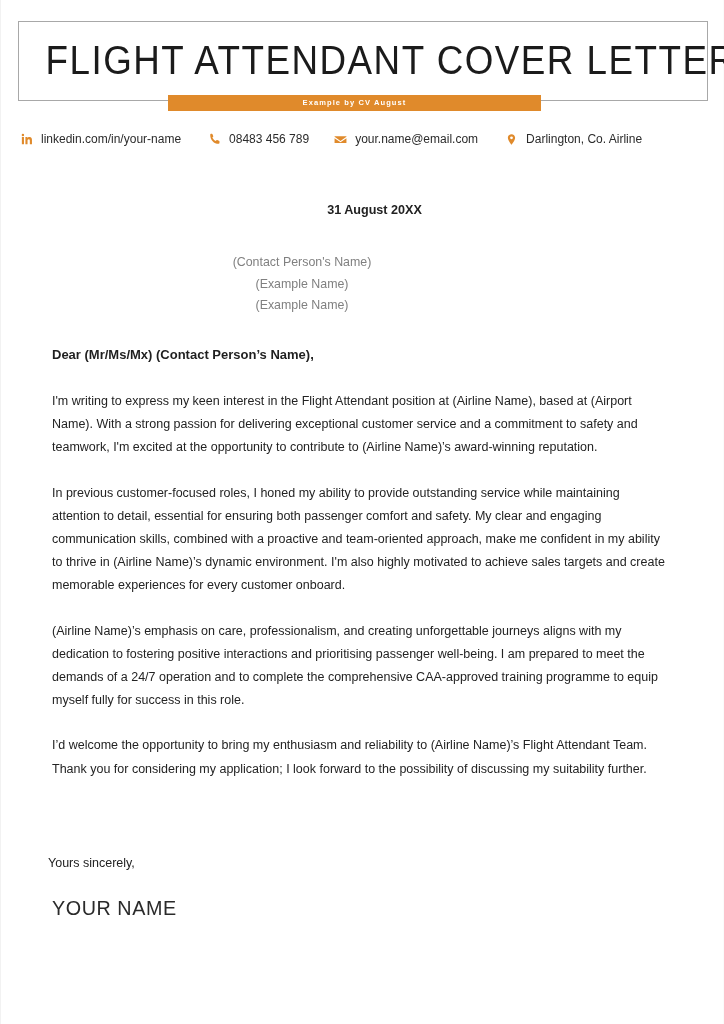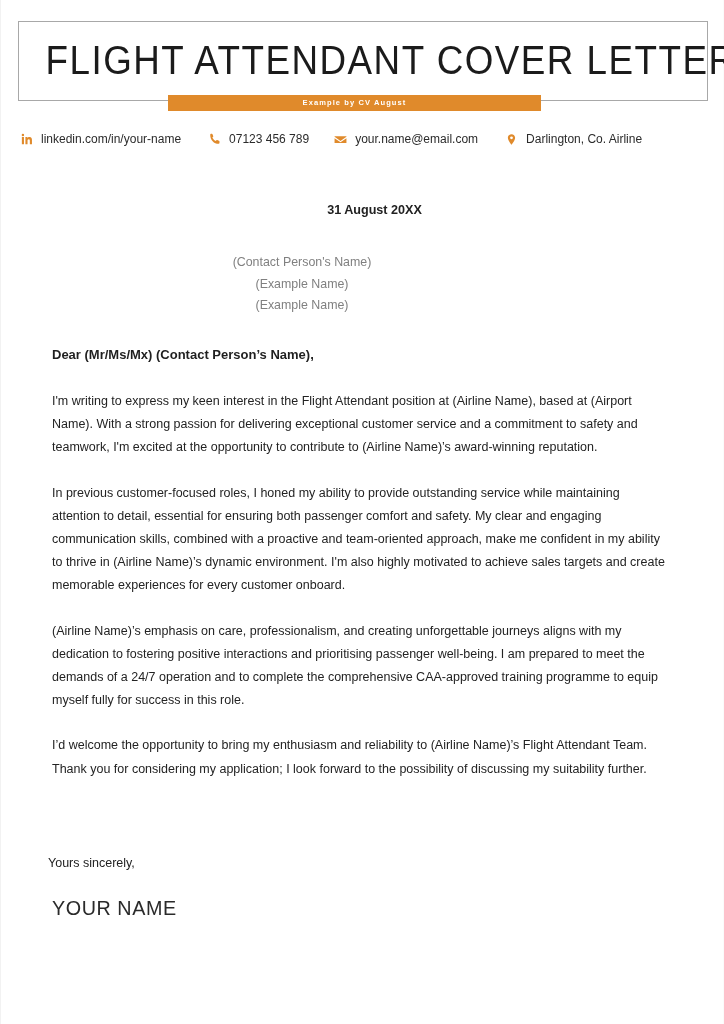--- a/index.html
+++ b/index.html
@@ -194,21 +194,21 @@
     </div>
 
     <span class="gap-a"></span>
 
     <div class="contact-item">
       <span class="icon">
         <svg width="14" height="14" viewBox="0 0 24 24">
           <path fill="#e08a2b" d="M6.6 3.2c.6 0 1.1.38 1.3.95l1.05 2.9c.18.5.04 1.06-.35 1.4l-1.3 1.13a13.6 13.6 0 0 0 6.0 6.0l1.13-1.3c.35-.4.9-.54 1.4-.36l2.9 1.06c.57.2.95.7.95 1.3v2.5c0 .77-.62 1.4-1.4 1.4C10.2 20.18 3.82 13.8 3.82 4.6c0-.77.63-1.4 1.4-1.4h1.38z"></path>
         </svg>
       </span>
-      <span class="ci-label">07123 456 789</span>
+      <span class="ci-label">08483 456 789</span>
     </div>
 
     <span class="gap-b"></span>
 
     <div class="contact-item">
       <span class="icon">
         <svg width="15" height="15" viewBox="0 0 24 24">
           <path fill="#e08a2b" d="M2.5 6.6h19v1.05L12 14.2 2.5 7.65V6.6zm0 3.3L12 16.3l9.5-6.4v7.5h-19v-7.5z"></path>
         </svg>
       </span>

